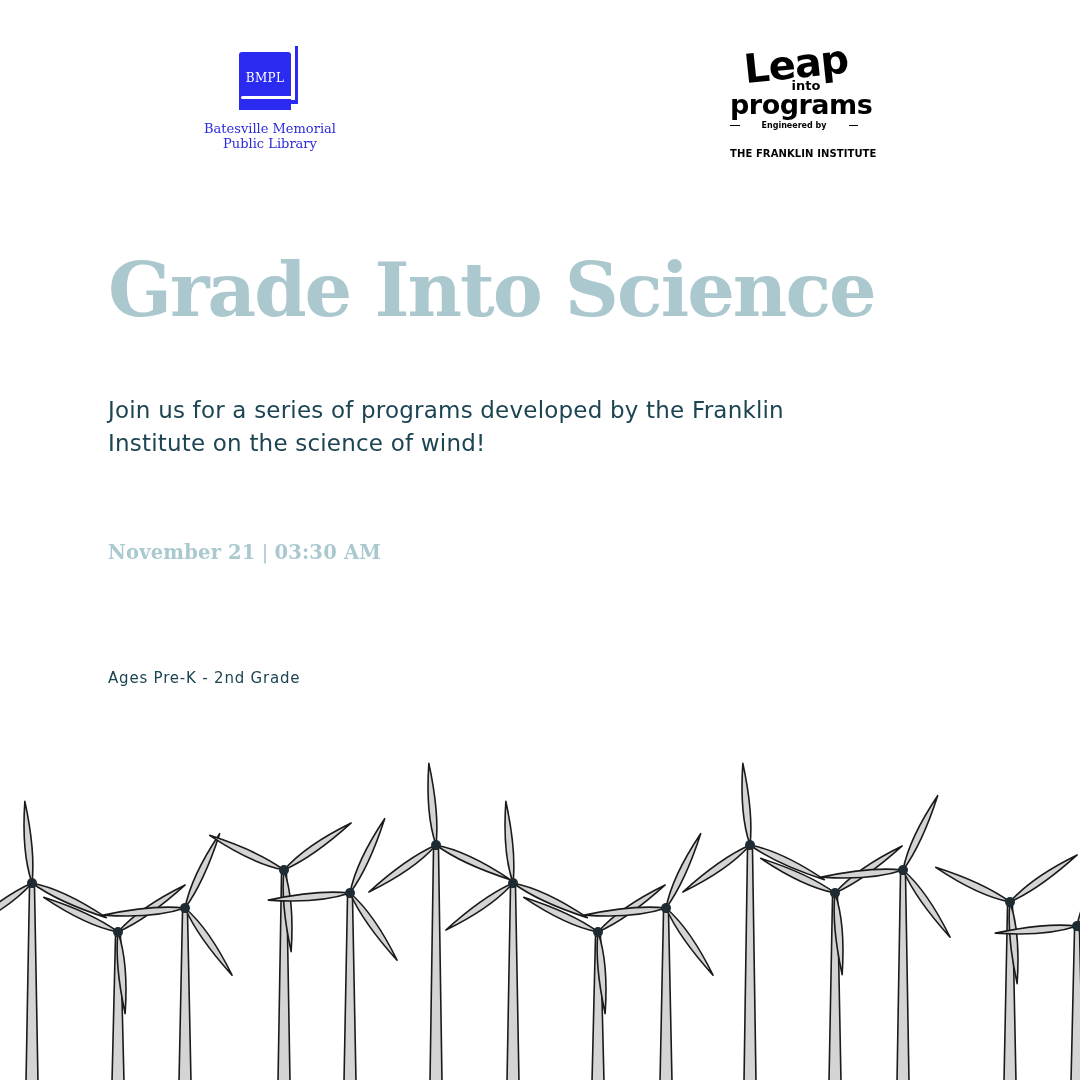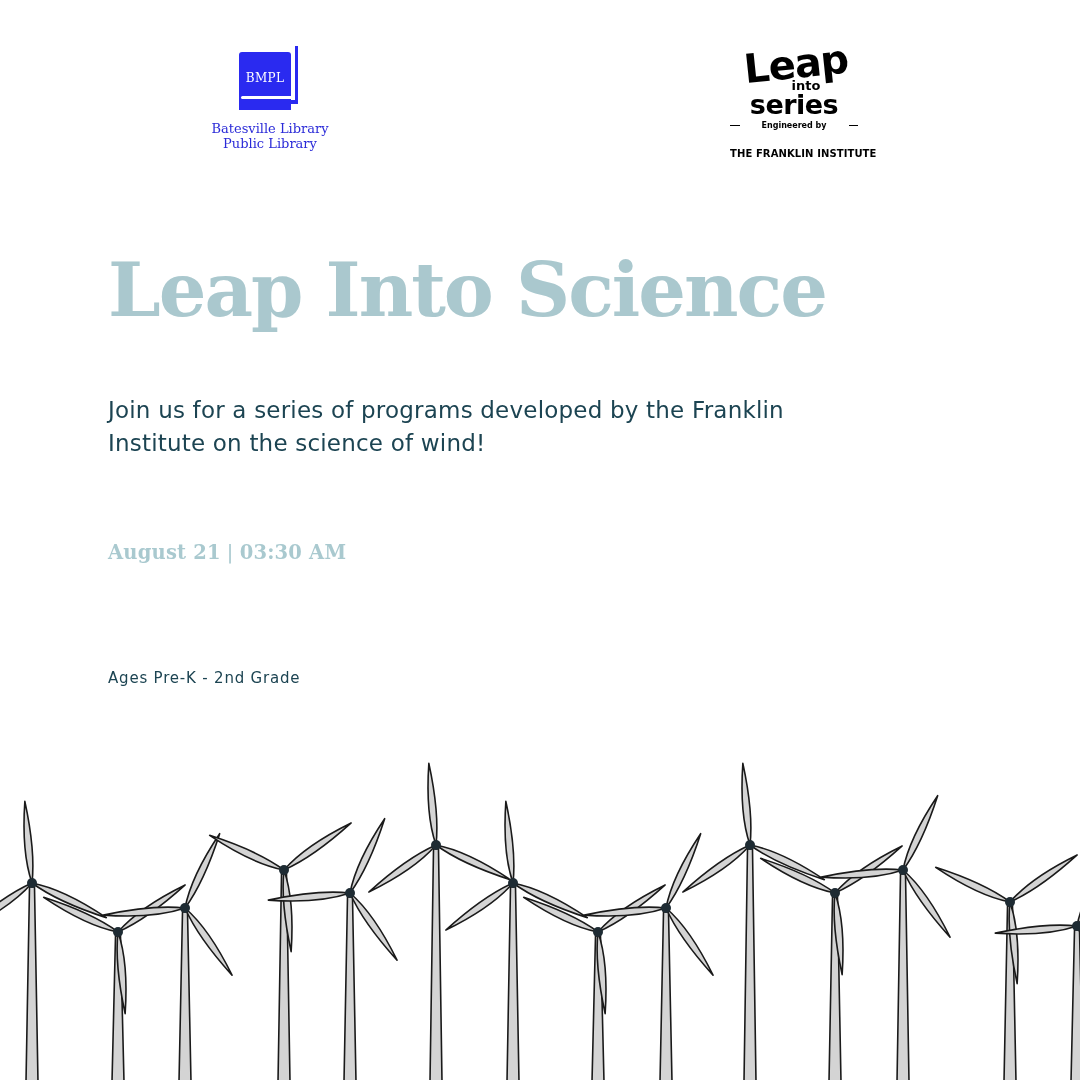--- a/index.html
+++ b/index.html
@@ -40,44 +40,44 @@
 <div class="bmpl-logo">
   <div class="bmpl-book">
     <div class="spine"></div>
     <div class="bottom"></div>
     <div class="cover">
         <span>BMPL</span>
       </div>
     <div class="pages"></div>
   </div>
   <div class="bmpl-name">
-    <div>Batesville Library</div>
+    <div>Batesville Memorial</div>
     <div>Public Library</div>
   </div>
 </div>
 
 <div class="lis-logo">
   <div class="lis-leap">Leap</div>
   <div class="lis-into">into</div>
-  <div class="lis-science">series</div>
+  <div class="lis-science">programs</div>
   <div class="lis-eng">
     <span class="rule"></span>
     <span>Engineered by</span>
     <span class="rule"></span>
   </div>
   <div class="lis-tfi">THE FRANKLIN INSTITUTE</div>
 </div>
 
-<h1 class="headline">Leap Into Science</h1>
+<h1 class="headline">Grade Into Science</h1>
 
 <p class="intro">Join us for a series of programs developed by the Franklin Institute on the science of wind!</p>
 
 <div class="schedule">
   <div class="row">
-    <span>August 21</span><span class="sep">|</span><span>03:30 AM</span>
+    <span>November 21</span><span class="sep">|</span><span>03:30 AM</span>
   </div>
 </div>
 
 <div class="ages">Ages Pre-K - 2nd Grade</div>
 
 <svg class="turbines" viewBox="0 760 1080 320" width="1080" height="320">
   <defs>
     <g id="blade">
       <path d="M0,0 C-5,-20 -5,-50 0,-82 C4,-50 4,-20 0,0 Z" fill="#d4d4d4" stroke="#1a1a1a" stroke-width="1.6" stroke-linejoin="round"></path>
     </g>

